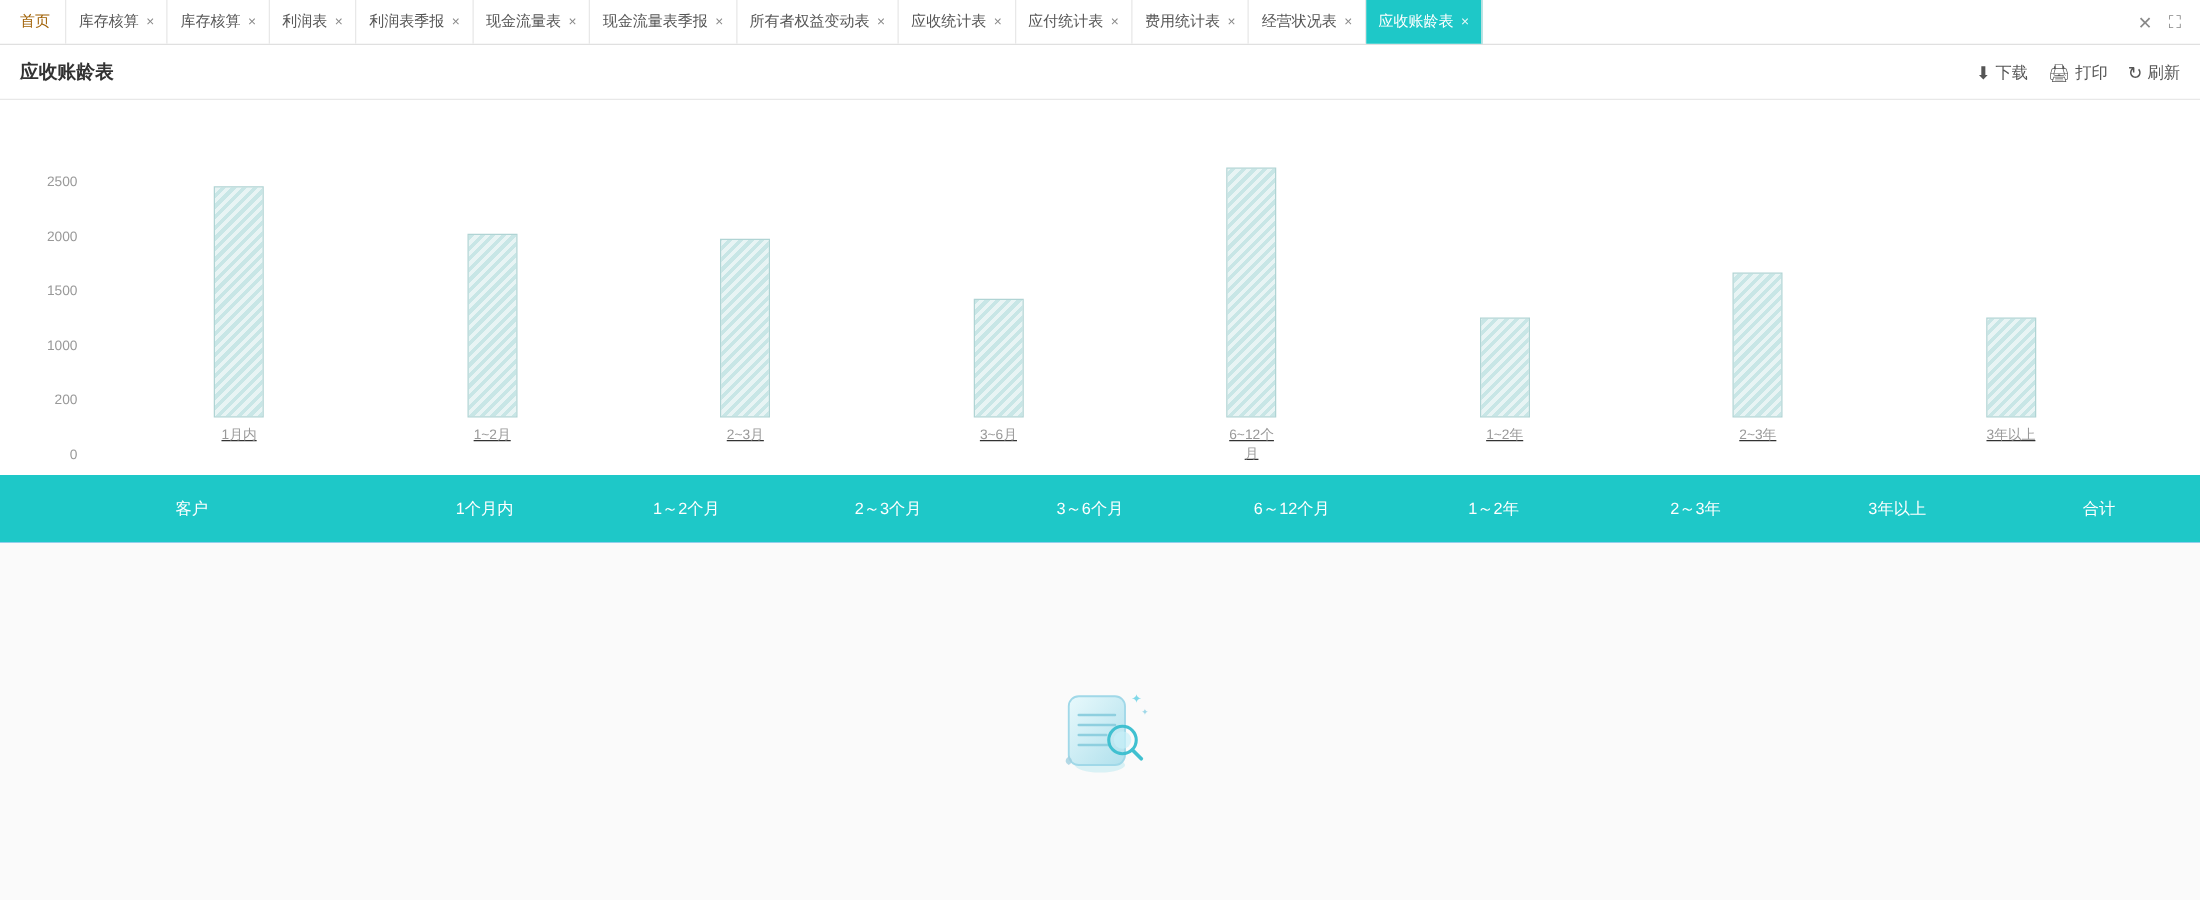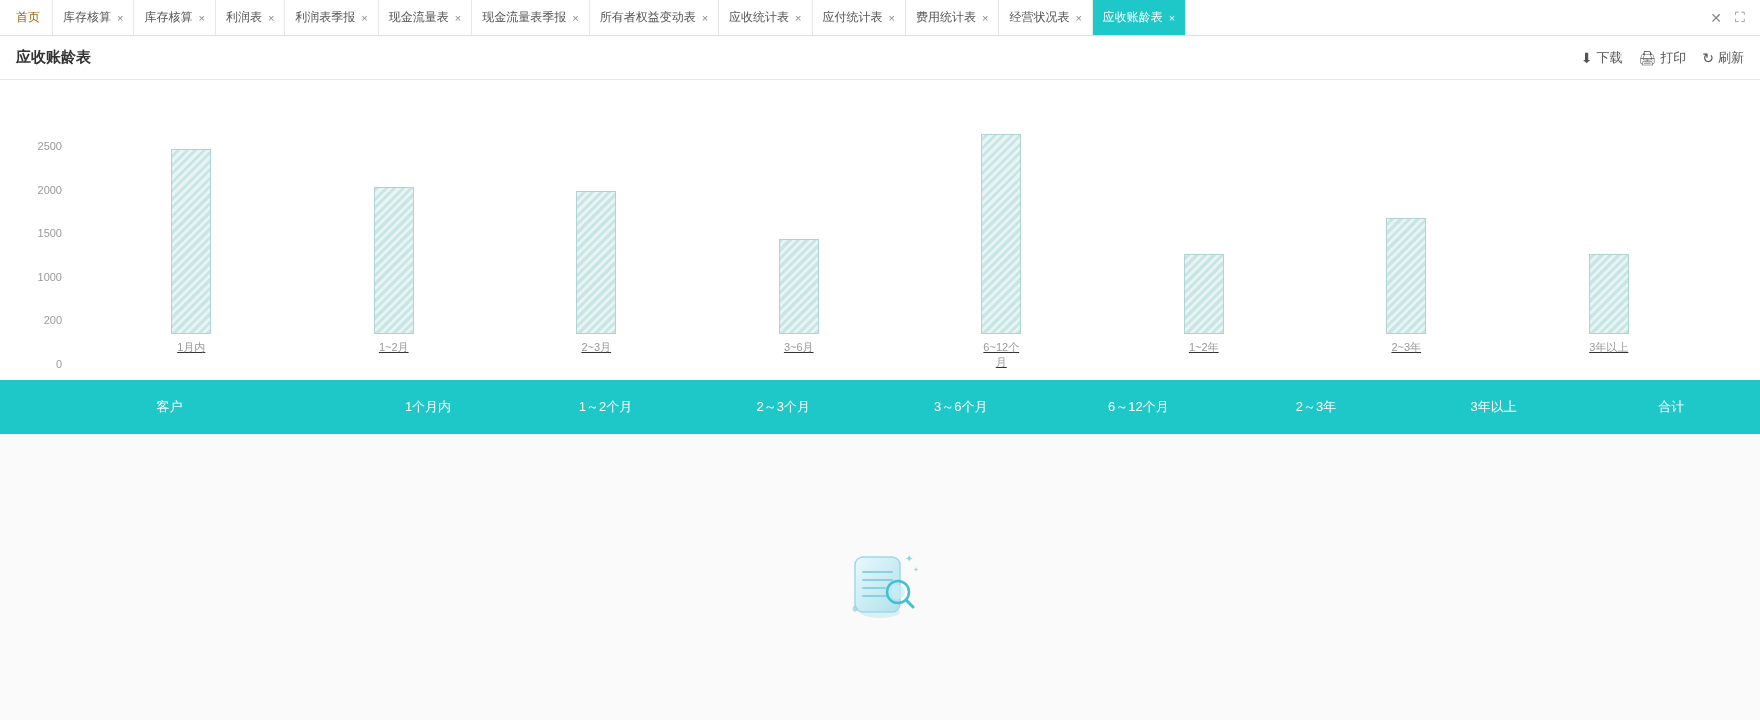--- a/index.html
+++ b/index.html
@@ -388,20 +388,21 @@
     </div>
   </div>
 
   <div class="table-header" id="table-header">
       <div class="table-col col-customer">客户</div>
       <div class="table-col col-data">1个月内</div>
       <div class="table-col col-data">1～2个月</div>
       <div class="table-col col-data">2～3个月</div>
       <div class="table-col col-data">3～6个月</div>
       <div class="table-col col-data">6～12个月</div>
+      <div class="table-col col-data">1～2年</div>
       <div class="table-col col-data">2～3年</div>
       <div class="table-col col-data">3年以上</div>
       <div class="table-col col-data">合计</div>
     </div>
 
   <div class="table-body">
     <div class="empty-illustration">
 
       <svg width="90" height="90" viewBox="0 0 90 90">
 

